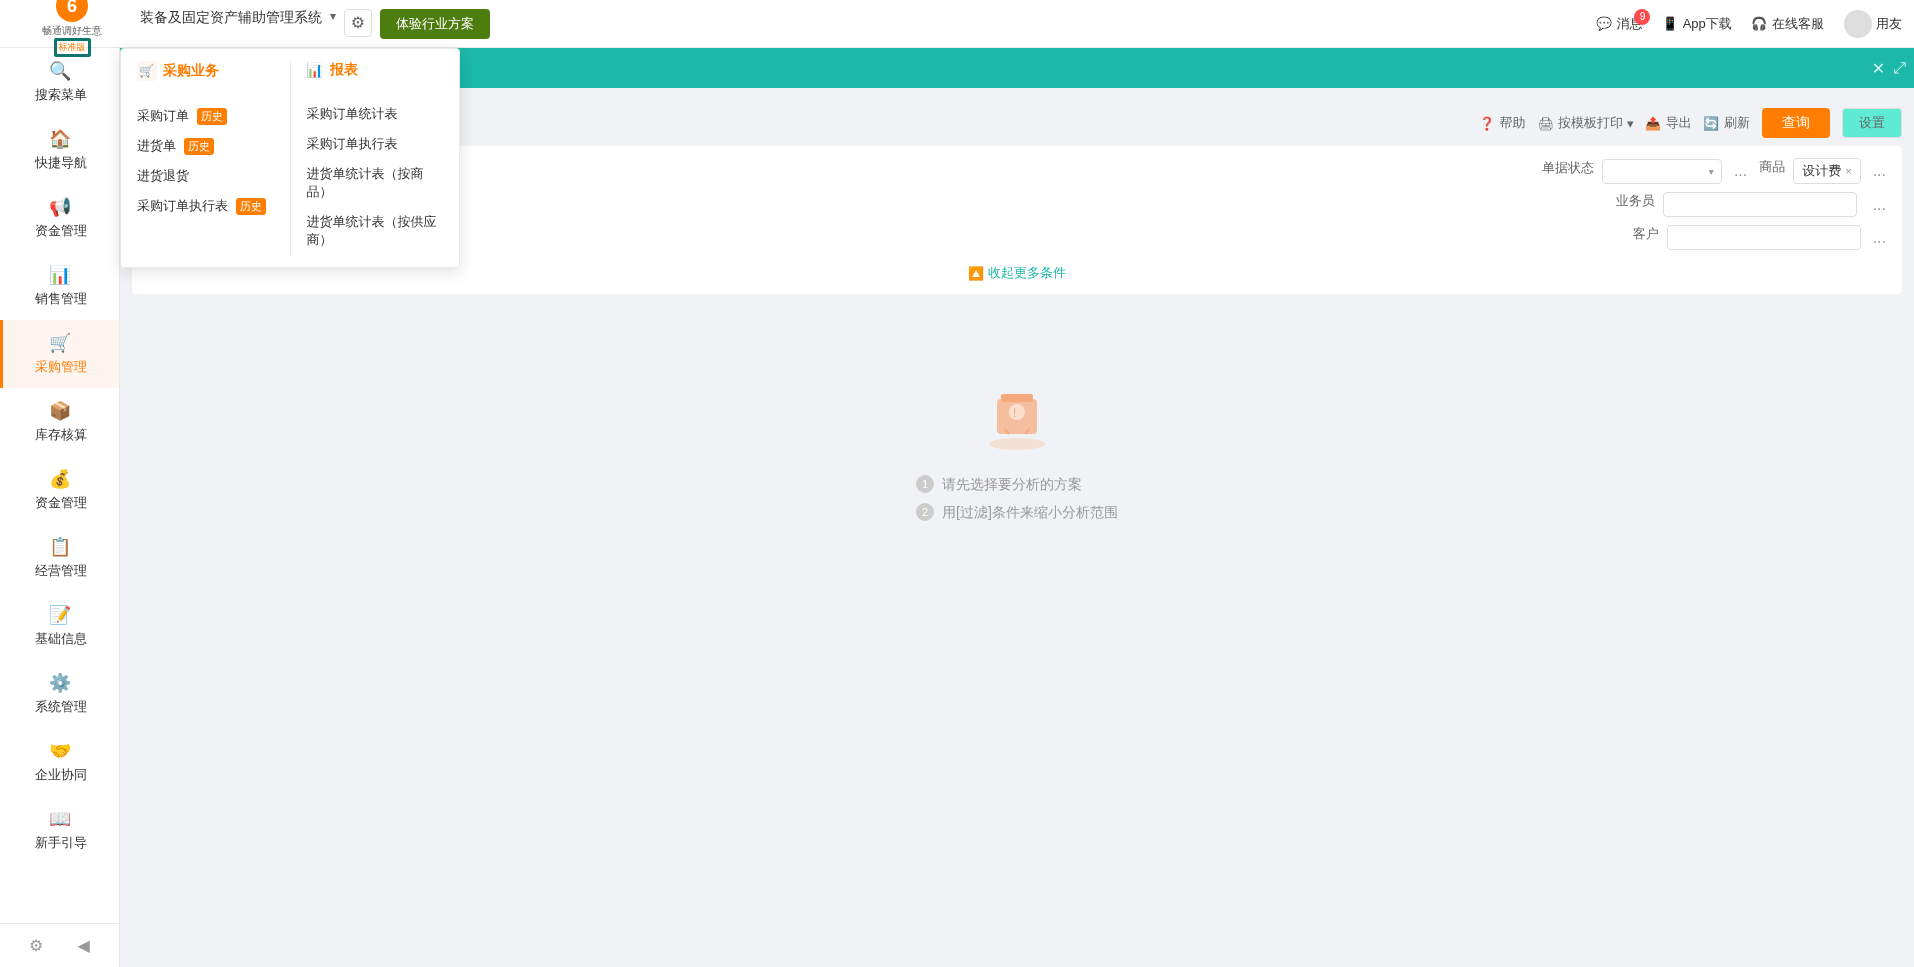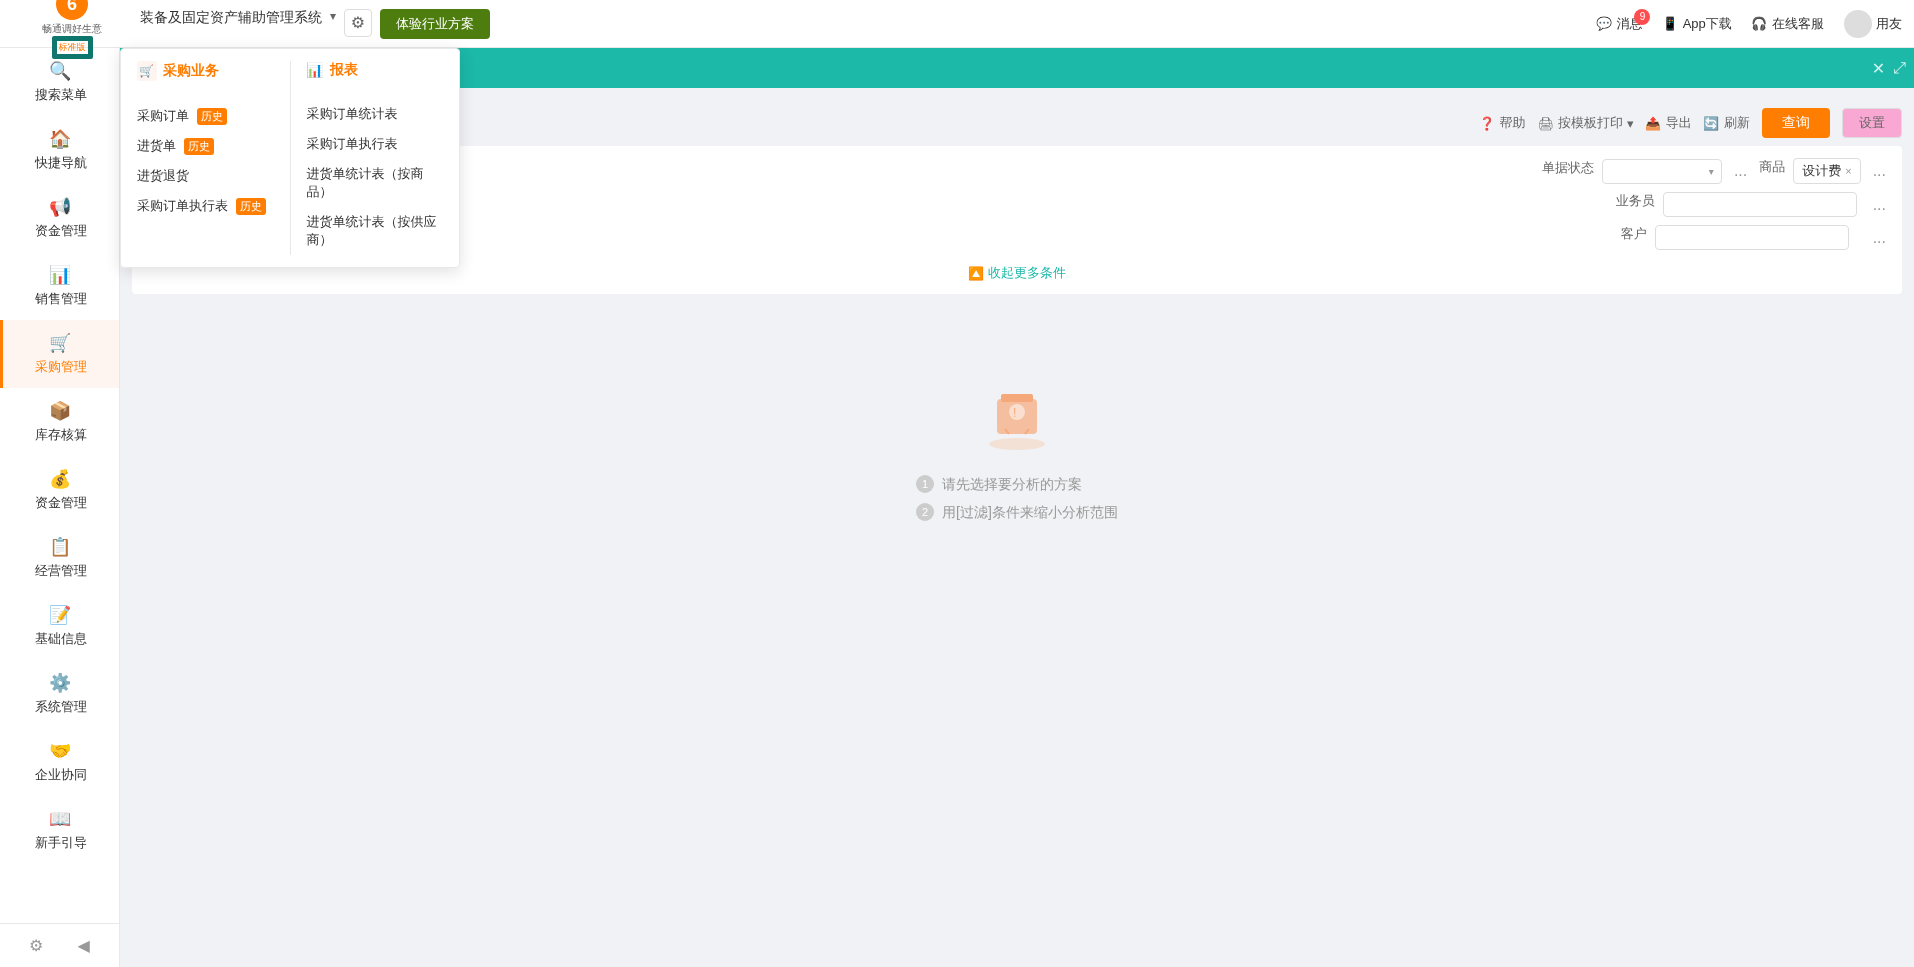--- a/index.html
+++ b/index.html
@@ -30,21 +30,21 @@
       background: #ff7d00;
       border-radius: 50%;
       display: flex;
       align-items: center;
       justify-content: center;
       color: white;
       font-size: 18px;
       font-weight: bold;
     }
     .logo-text { font-size: 10px; color: #666; margin-top: 2px; }
-    .logo-badge { font-size: 9px; color: #ff7d00; border: 5px solid #0f766e; border-radius: 2px; padding: 0 2px; }
+    .logo-badge { font-size: 9px; color: #ff7d00; border: 3px solid #0f766e; border-radius: 2px; padding: 0 2px; }
     .header-system-name {
       flex: 1;
       display: flex;
       align-items: flex-start;
       gap: 8px;
     }
     .system-name-text { font-size: 14px; color: #333; }
     .system-dropdown-btn {
       color: #666;
       cursor: pointer;
@@ -285,21 +285,21 @@
     .btn-primary {
       background: #ff7d00;
       color: white;
       border: none;
       border-radius: 4px;
       padding: 6px 20px;
       font-size: 14px;
       cursor: pointer;
     }
     .btn-default {
-      background: #f9a8d4;
+      background: #5eead4;
       color: #666;
       border: 1px solid #ddd;
       border-radius: 4px;
       padding: 5px 16px;
       font-size: 13px;
       cursor: pointer;
     }
     .collapse-btn {
       color: #1cb8a8;
       font-size: 13px;
@@ -657,21 +657,21 @@
             <div style="margin-left: auto; display: flex; align-items: center; gap: 16px;">
               <div class="filter-field-group">
                 <span class="filter-label">业务员</span>
                 <input class="filter-input" style="min-width: 80px;">
               </div>
               <span class="ellipsis-btn">...</span>
             </div>
           </div>
 
           <div class="filter-row">
-            <div style="margin-left: auto; display: flex; align-items: center; gap: 24px;">
+            <div style="margin-left: auto; display: flex; align-items: center; gap: 12px;">
               <div class="filter-field-group">
                 <span class="filter-label">客户</span>
                 <input class="filter-input" style="min-width: 80px;">
               </div>
               <span class="ellipsis-btn">...</span>
             </div>
           </div>
 
           <div style="text-align: center; padding: 6px 0 0;">
             <span class="collapse-btn">

